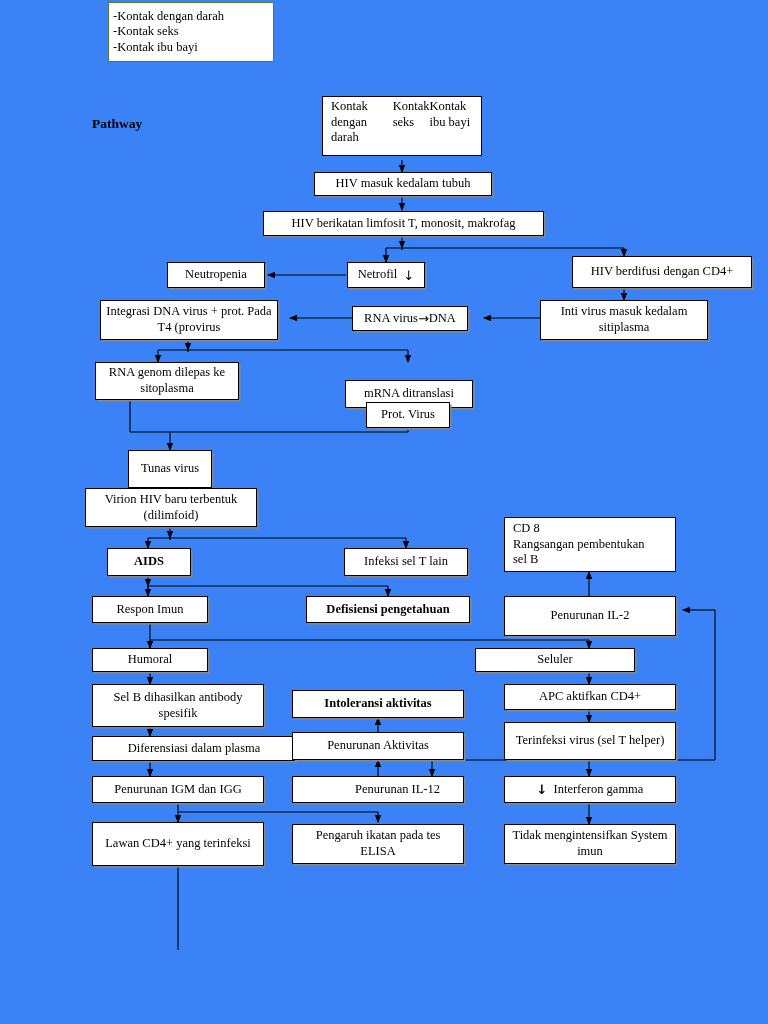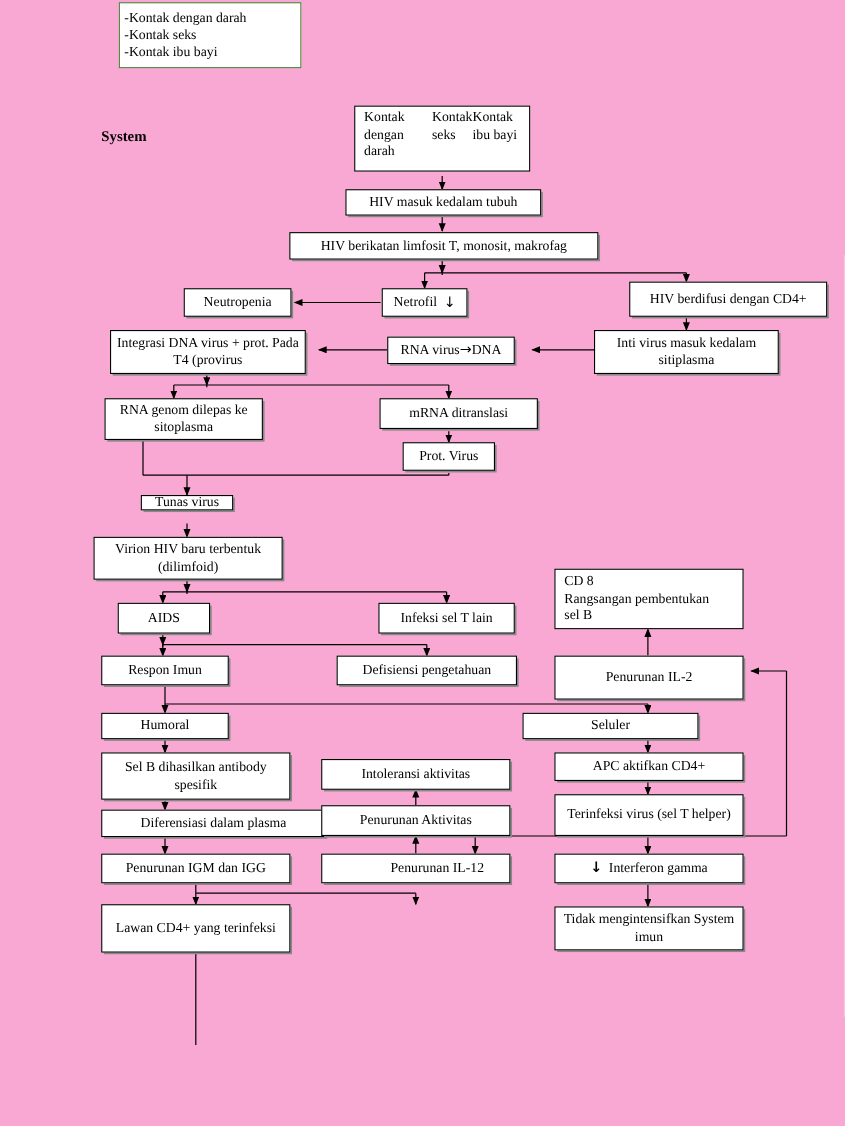--- a/index.html
+++ b/index.html
@@ -4,21 +4,21 @@
 <style>
   html, body {
     margin: 0;
     padding: 0;
     background: #ffffff;
   }
   #page {
     position: relative;
     width: 768px;
     height: 1024px;
-    background: #f9a8d4;
+    background: #3b82f6;
     font-family: "Liberation Serif", "DejaVu Serif", serif;
     overflow: hidden;
   }
   #connectors {
     position: absolute;
     left: 0;
     top: 0;
     width: 768px;
     height: 1024px;
     pointer-events: none;
@@ -38,21 +38,21 @@
     padding: 2px 5px;
     z-index: 2;
   }
   .node.shadow {
     box-shadow: 2px 2px 0 -0.5px #888888;
   }
   .node.heavy {
     border-width: 1.6px;
   }
   .node.bold {
-    font-weight: normal;
+    font-weight: bold;
   }
   .node.left {
     justify-content: flex-start;
     text-align: left;
     padding-left: 8px;
   }
   .node.green {
     border: 1px solid #4e7a3a;
   }
   .title-label {
@@ -207,21 +207,21 @@
       <path d="M178,866 L178,950"></path>
     </g>
   </svg>
 
   <div class="node green left" style="left:108px; top:2px; width:166px; height:60px; flex-direction:column; align-items:flex-start; justify-content:center; padding-left:4px;">
     <span>-Kontak dengan darah</span>
     <span>-Kontak seks</span>
     <span>-Kontak ibu bayi</span>
   </div>
 
-  <div class="title-label" style="left:92px; top:116px;">System</div>
+  <div class="title-label" style="left:92px; top:116px;">Pathway</div>
 
   <div class="node left" style="left:322px; top:96px; width:160px; height:60px; flex-direction:row; align-items:flex-start; justify-content:center;">
     <span>Kontak dengan darah</span>
     <span>Kontak seks</span>
     <span>Kontak ibu bayi</span>
   </div>
 
   <div class="node shadow" style="left:314px; top:172px; width:178px; height:24px;">
     <span>HIV masuk kedalam tubuh</span>
   </div>
@@ -254,29 +254,29 @@
   </div>
 
   <div class="node shadow" style="left:540px; top:300px; width:168px; height:40px;">
     <span>Inti virus masuk kedalam sitiplasma</span>
   </div>
 
   <div class="node shadow" style="left:95px; top:362px; width:144px; height:38px;">
     <span>RNA genom dilepas ke sitoplasma</span>
   </div>
 
-  <div class="node heavy shadow" style="left:345px; top:362px; width:144px; height:28px;">
+  <div class="node heavy shadow" style="left:345px; top:380px; width:128px; height:28px;">
     <span>mRNA ditranslasi</span>
   </div>
 
   <div class="node shadow" style="left:366px; top:402px; width:84px; height:26px;">
     <span>Prot. Virus</span>
   </div>
 
-  <div class="node heavy shadow" style="left:128px; top:450px; width:84px; height:14px;">
+  <div class="node heavy shadow" style="left:128px; top:450px; width:84px; height:38px;">
     <span>Tunas virus</span>
   </div>
 
   <div class="node heavy shadow" style="left:85px; top:488px; width:172px; height:39px;">
     <span>Virion HIV baru terbentuk (dilimfoid)</span>
   </div>
 
   <div class="node heavy bold shadow" style="left:107px; top:548px; width:84px; height:28px;">
     <span>AIDS</span>
   </div>
@@ -345,18 +345,21 @@
 
   <div class="node heavy shadow" style="left:504px; top:776px; width:172px; height:27px;">
     <span class="arrow-glyph" style="margin-right:6px; font-weight:bold;">↓</span>
     <span>Interferon gamma</span>
   </div>
 
   <div class="node heavy shadow" style="left:92px; top:822px; width:172px; height:44px;">
     <span>Lawan CD4+ yang terinfeksi</span>
   </div>
 
+  <div class="node heavy shadow" style="left:292px; top:824px; width:172px; height:40px;">
+    <span>Pengaruh ikatan pada tes ELISA</span>
+  </div>
 
   <div class="node heavy shadow" style="left:504px; top:824px; width:172px; height:40px;">
     <span>Tidak mengintensifkan System imun</span>
   </div>
 
 </div>
 
 </body></html>

